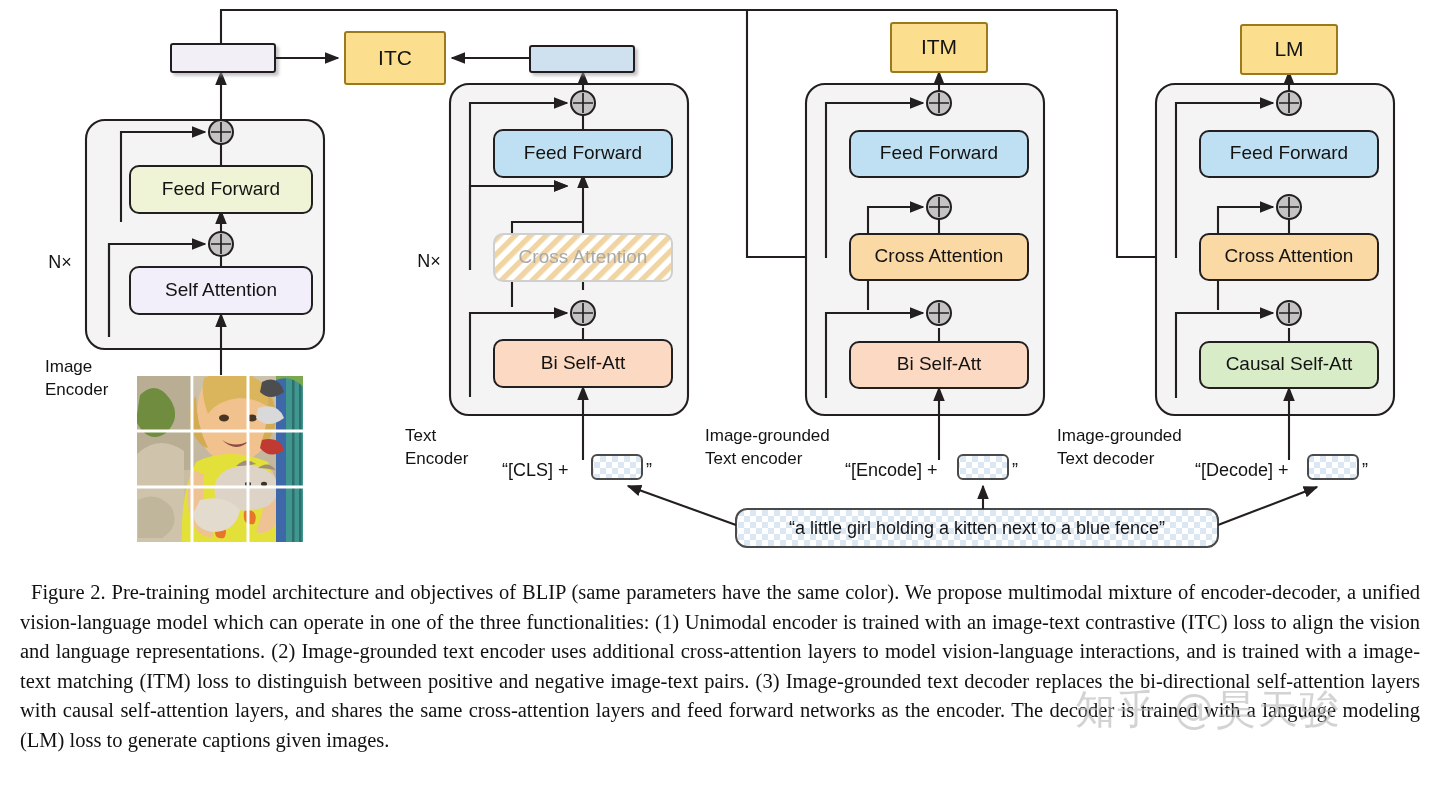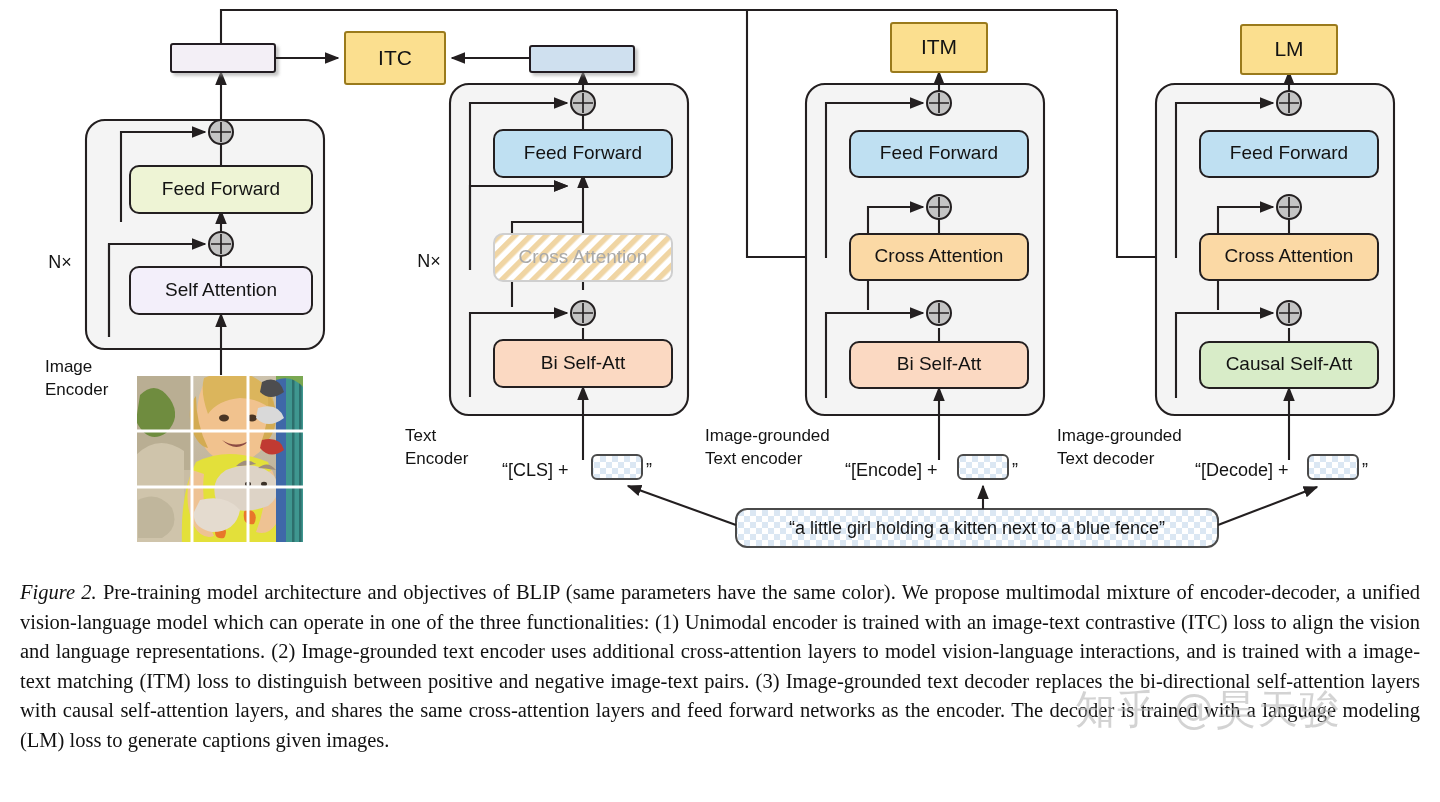--- a/index.html
+++ b/index.html
@@ -15,21 +15,21 @@
              text-anchor:middle;dominant-baseline:middle;}
   .side-label{font-family:"Liberation Sans",sans-serif;font-size:17px;fill:#131313;}
   .nx-label{font-family:"Liberation Sans",sans-serif;font-size:18px;fill:#131313;text-anchor:middle;}
   .tok-label{font-family:"Liberation Sans",sans-serif;font-size:18px;fill:#131313;}
   .cap-label{font-family:"Liberation Sans",sans-serif;font-size:18px;fill:#131313;
              text-anchor:middle;dominant-baseline:middle;}
 
   #caption{position:absolute;left:20px;top:578px;width:1400px;
            font-family:"Liberation Serif",serif;font-size:20.5px;line-height:29.6px;
            color:#111;text-align:justify;text-justify:inter-word;}
-  #caption .fig-n{font-style:italic;}
+  #caption .fig-n{margin-left:11px;}
   #watermark{position:absolute;left:1075px;top:682px;width:330px;height:60px;
              font-family:"DejaVu Sans",sans-serif;font-size:40px;color:#b9b9b9;
              opacity:.62;letter-spacing:2px;white-space:nowrap;pointer-events:none;}
 </style>
 </head>
 <body>
 
 <div id="figure-root">
 
 <svg id="diagram" viewBox="0 0 1440 575">

